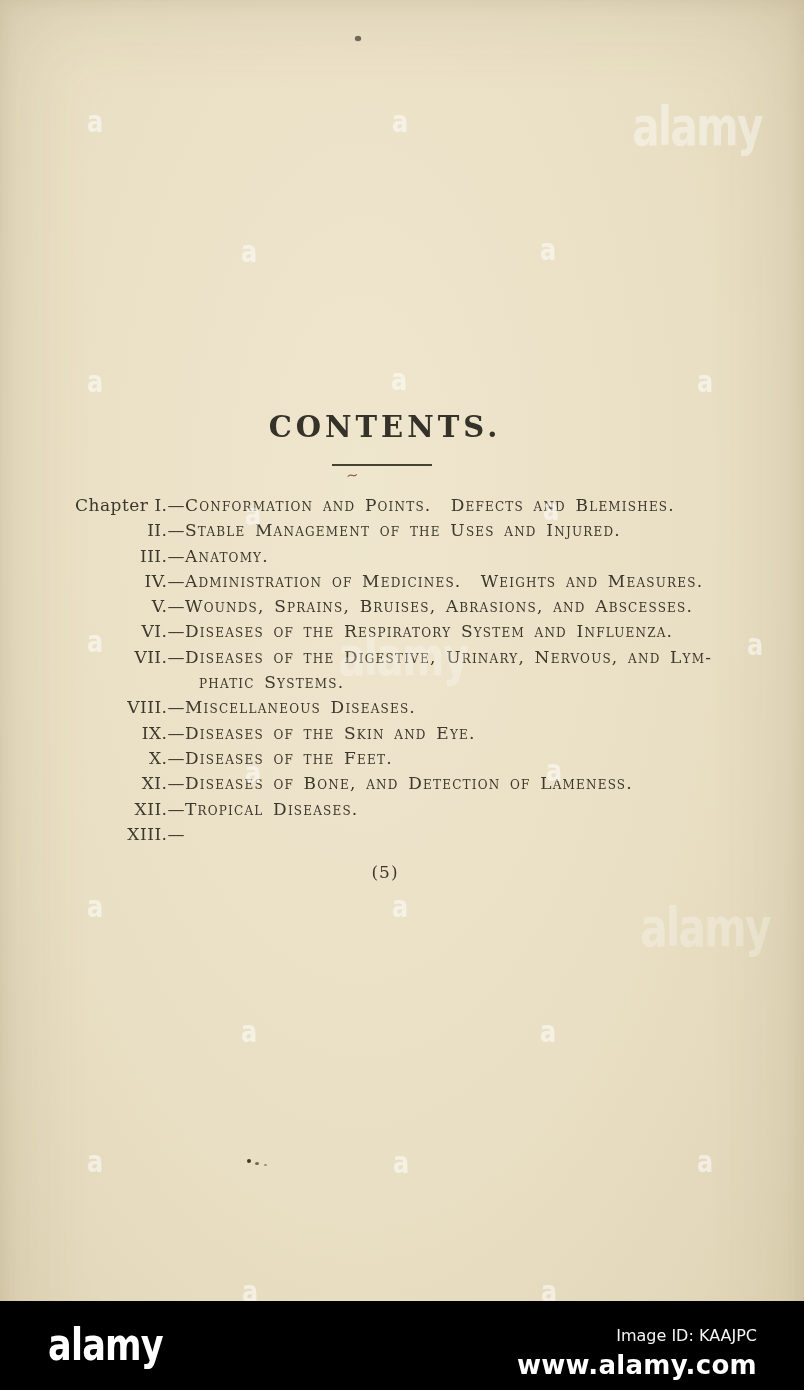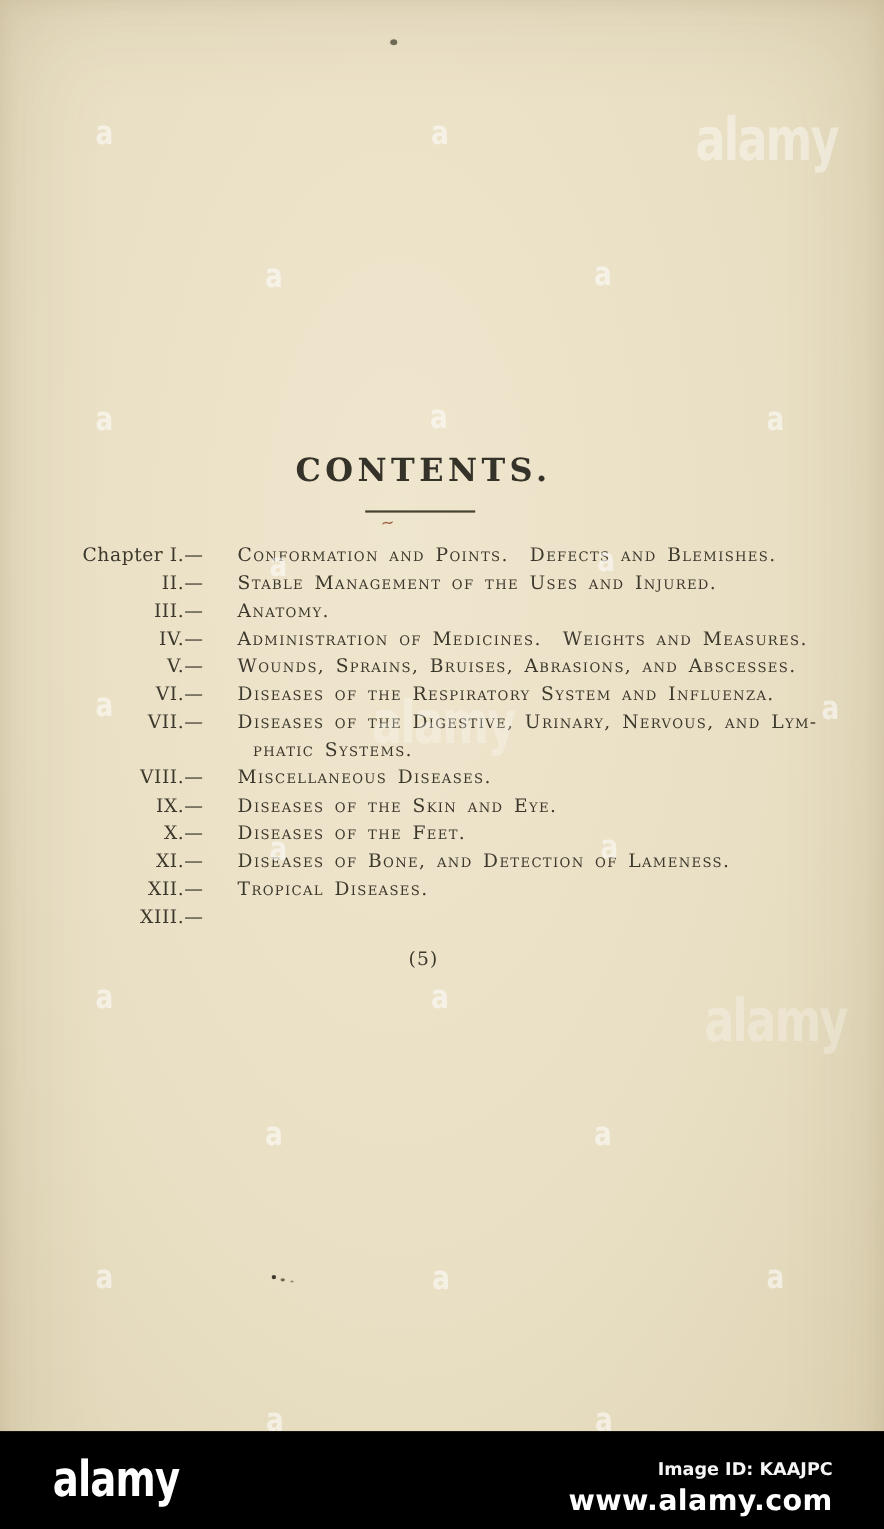--- a/index.html
+++ b/index.html
@@ -24,21 +24,21 @@
   }
   .squiggle{
     position:absolute;top:466px;left:346px;color:#9a5f3f;font-size:15px;
     transform:rotate(-6deg);font-family:"DejaVu Sans",sans-serif;
   }
 
   .chapter-list{
     position:absolute;top:493px;left:75px;width:660px;
     color:#3c382c;font-size:17px;
   }
-  .toc-row{display:flex;height:25.3px;align-items:flex-start;line-height:25.3px;gap:31px;}
+  .toc-row{display:flex;height:25.3px;align-items:flex-start;line-height:25.3px;}
   .toc-num{
     width:110px;flex:0 0 110px;text-align:right;white-space:pre;
     letter-spacing:0.5px;
   }
   .toc-text{
     white-space:pre;font-variant:small-caps;letter-spacing:1.2px;word-spacing:3px;
   }
   .toc-row.indent .toc-text{padding-left:14px;}
 
   .page-number{
@@ -71,21 +71,21 @@
   .footer-logo{
     position:absolute;left:48px;top:1322px;color:#fff;font-weight:bold;
     font-size:45px;line-height:1;letter-spacing:-1px;
     transform:scaleX(0.78);transform-origin:left center;z-index:11;
     font-family:"DejaVu Sans","Liberation Sans",sans-serif;
   }
   .footer-right{
     position:absolute;right:47px;top:1326px;text-align:right;color:#fff;z-index:11;
     font-family:"DejaVu Sans","Liberation Sans",sans-serif;
   }
-  .footer-image-id{font-size:16px;font-weight:bold;opacity:0.96;}
+  .footer-image-id{font-size:16px;font-weight:normal;opacity:0.96;}
   .footer-site{font-size:26px;font-weight:bold;margin-top:5px;letter-spacing:0.3px;}
 </style>
 </head>
 <body>
 
 <div id="stage">
 
   <div class="title">CONTENTS.</div>
   <div class="title-rule"></div>
   <span class="squiggle">~</span>

